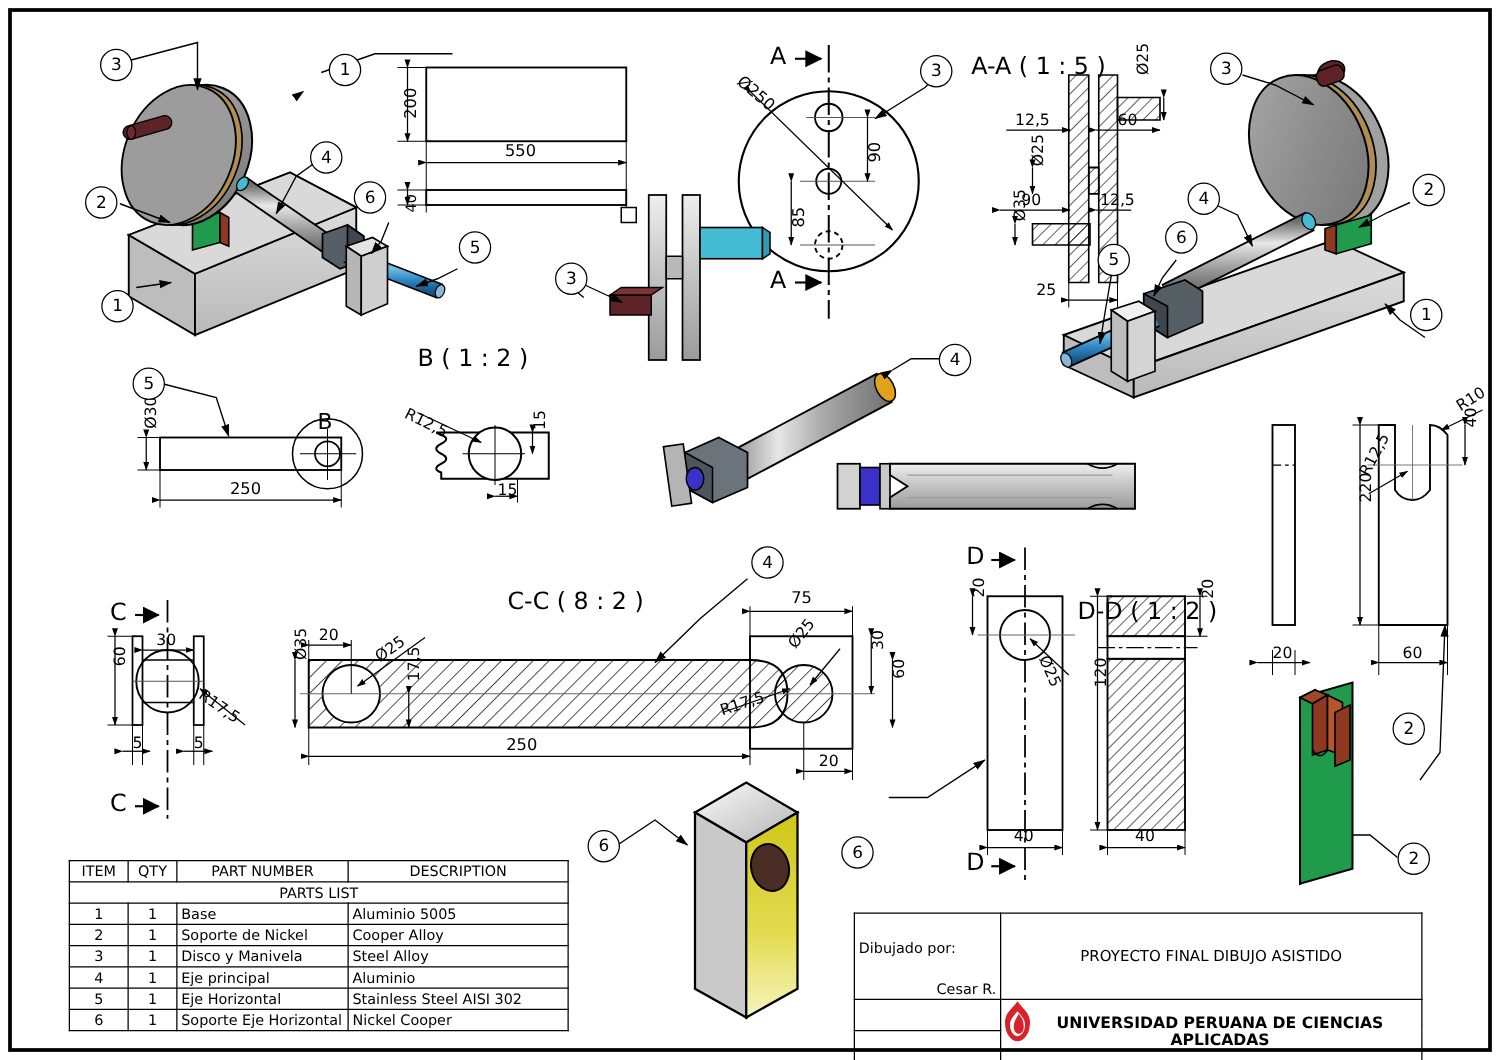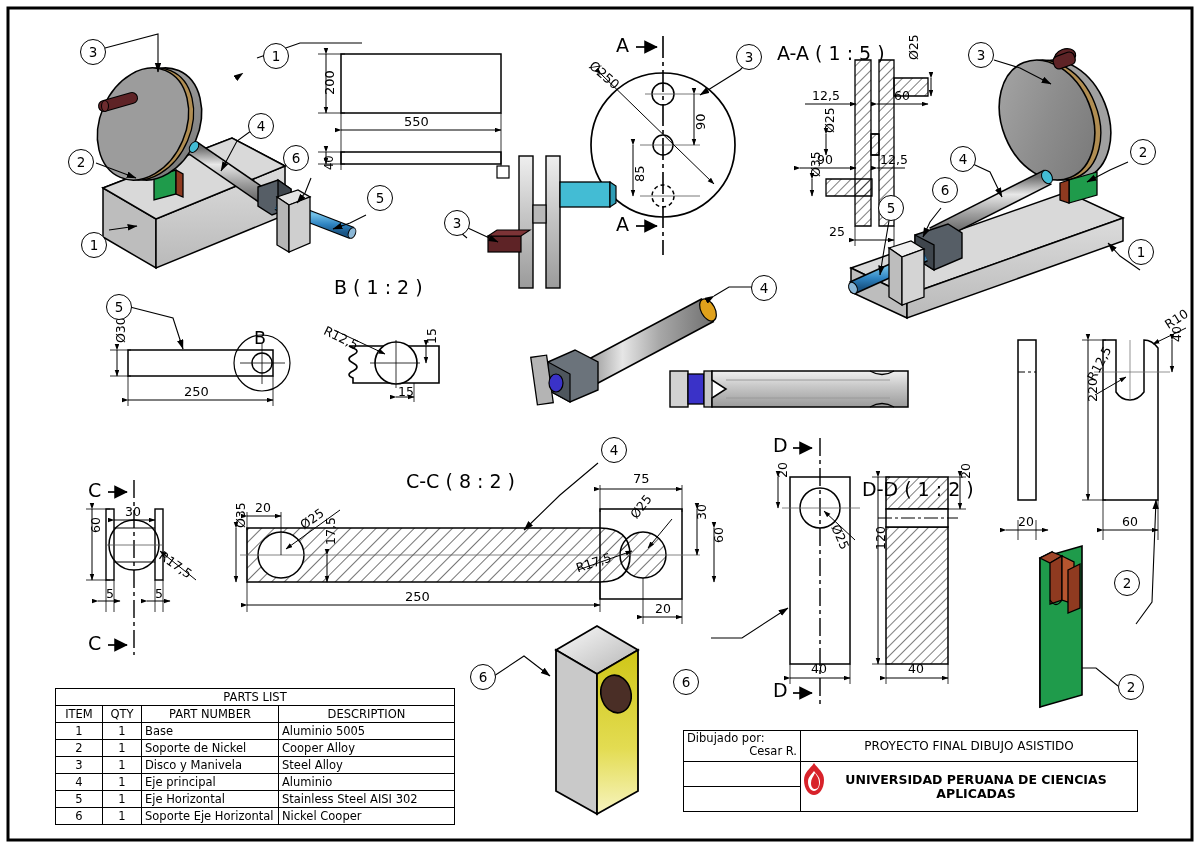--- a/index.html
+++ b/index.html
@@ -15,21 +15,21 @@
   .bal{position:absolute;border:1.4px solid #000;border-radius:50%;background:#fff;
        display:flex;align-items:center;justify-content:center;font-size:13.5px;color:#000;}
   .rot90{transform:rotate(-90deg);transform-origin:left top;}
   table.pl{position:absolute;border-collapse:collapse;font-size:11.5px;}
   table.pl td,table.pl th{border:1.1px solid #000;padding:0px 3px;font-weight:normal;height:16px;line-height:15px;}
   .ctr{text-align:center;}
   .tb{position:absolute;border-collapse:collapse;font-size:11.5px;}
   .tb td{border:1.1px solid #000;padding:1px 3px;}
   .uni{font-weight:bold;font-size:12.5px;text-align:center;line-height:14px;}
   .prj{text-align:center;font-size:12px;}
-  .dib{font-size:11.5px;line-height:13px;}
+  .dib{font-size:11.5px;line-height:13px;margin-top:20px;}
 </style>
 </head>
 <body>
 
 <div id="sheet">
 
 <svg width="1200" height="848">
   <defs>
     <marker id="ar" markerWidth="9" markerHeight="9" refX="8.5" refY="3" orient="auto">
       <path d="M0,0 L9,3 L0,6 z" fill="#000"></path>
@@ -553,28 +553,28 @@
 <div class="bal" style="left:751px;top:275px;width:24px;height:24px;">4</div>
 <div class="bal" style="left:601px;top:437px;width:24px;height:24px;">4</div>
 <div class="bal" style="left:1114px;top:570px;width:24px;height:24px;">2</div>
 <div class="bal" style="left:1118px;top:674px;width:24px;height:24px;">2</div>
 <div class="bal" style="left:470px;top:664px;width:24px;height:24px;">6</div>
 <div class="bal" style="left:673px;top:669px;width:24px;height:24px;">6</div>
 
 <table class="pl" style="left:55px;top:688px;width:400px;">
   <tbody>
         <tr>
-          <td class="ctr" colspan="4">PARTS LIST</td>
-        </tr>
-  <tr>
     <th class="ctr" style="width:40px;">ITEM</th>
     <th class="ctr" style="width:32px;">QTY</th>
     <th class="ctr" style="width:130px;">PART NUMBER</th>
     <th class="ctr">DESCRIPTION</th>
   </tr>
+  <tr>
+          <td class="ctr" colspan="4">PARTS LIST</td>
+        </tr>
   <tr>
     <td class="ctr">1</td>
     <td class="ctr">1</td>
     <td>Base</td>
     <td>Aluminio 5005</td>
   </tr>
   <tr>
     <td class="ctr">2</td>
     <td class="ctr">1</td>
     <td>Soporte de Nickel</td>

